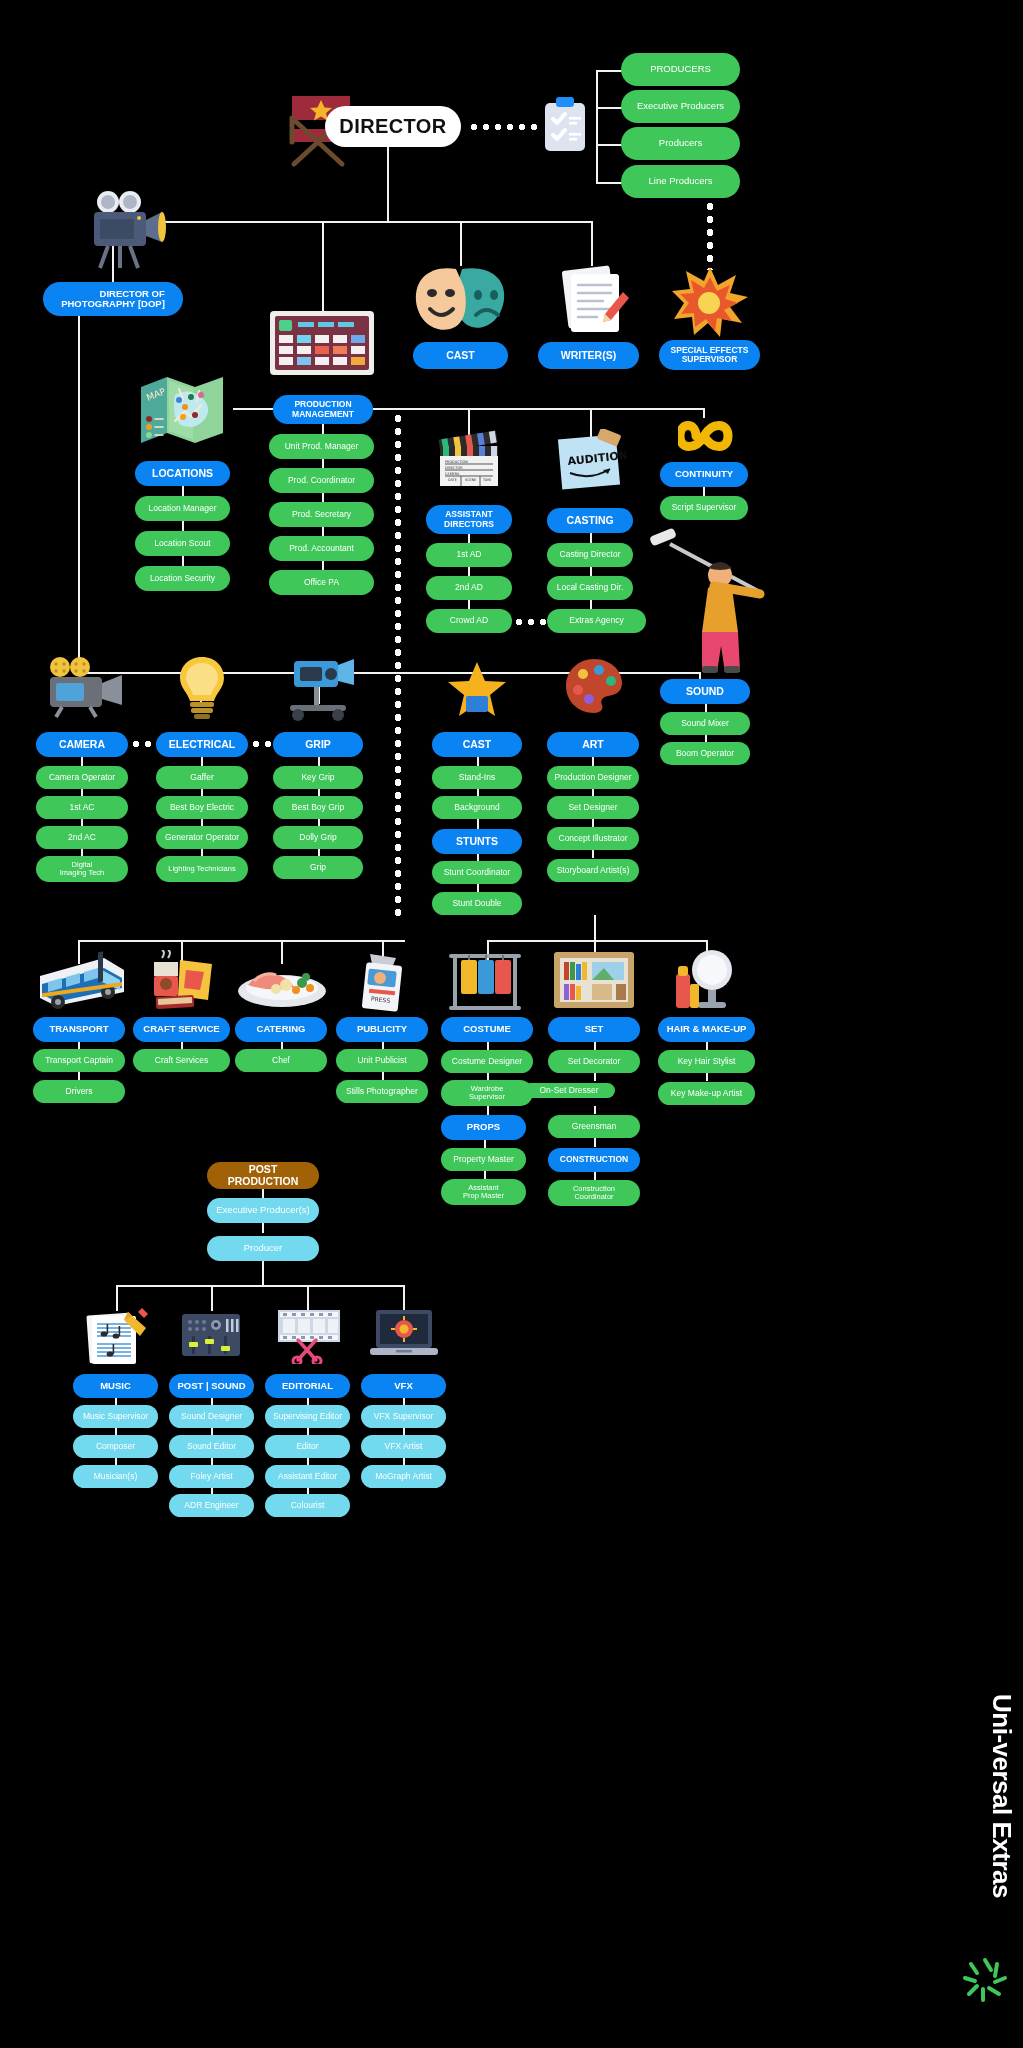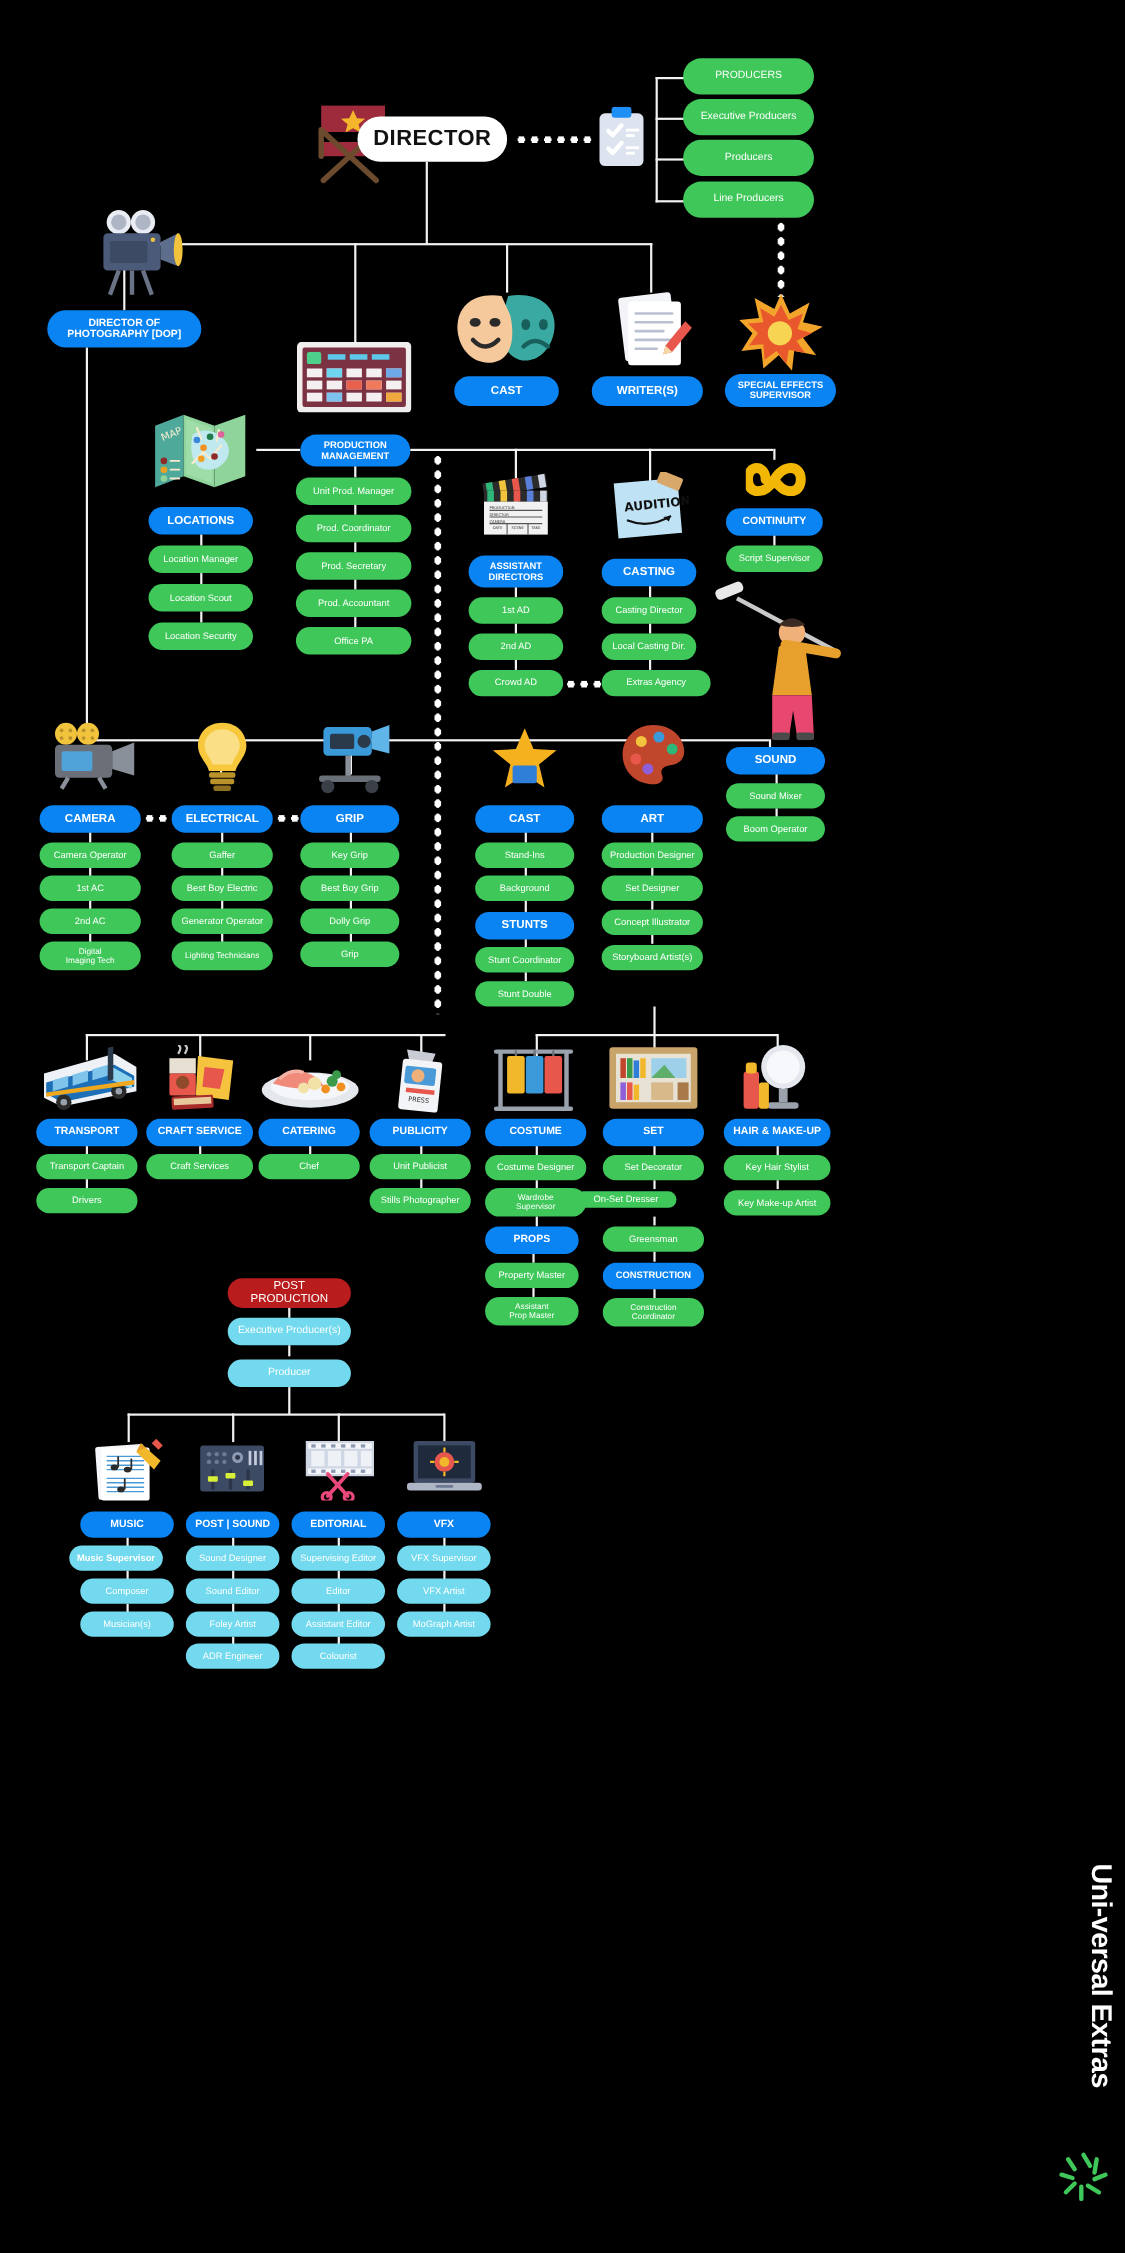--- a/index.html
+++ b/index.html
@@ -19,21 +19,21 @@
      background-size:12px 6px; background-repeat:repeat-x; }
   .dotted-v { position:absolute; width:6px;
      background-image:radial-gradient(circle, #fff 50%, transparent 51%);
      background-size:6px 13px; background-repeat:repeat-y; }
 
   
   .pill { position:absolute; display:flex; align-items:center; justify-content:center;
     text-align:center; border-radius:999px; line-height:1.08; padding:0 6px; }
   .pill.blue   { background:#0b84f3; font-weight:bold; }
   .pill.green  { background:#3fc75a; }
-  .pill.cyan   { background:#b91c1c; font-weight:normal; }
+  .pill.cyan   { background:#a16207; font-weight:bold; }
   .pill.lcyan  { background:#72d9ee; }
   .pill.white  { background:#fff; color:#111; font-weight:bold; }
 
   .f7  { font-size:7.5px; }
   .f8  { font-size:8.5px; }
   .f9  { font-size:9.5px; }
   .f10 { font-size:10.5px; }
   .f20 { font-size:20px; letter-spacing:.4px; }
 
   .ico { position:absolute; }
@@ -113,21 +113,21 @@
         <circle cx="44" cy="12" r="7" fill="#aeb6c6"></circle>
       <rect x="8" y="22" width="52" height="34" rx="4" fill="#4a5a78"></rect>
       <rect x="14" y="29" width="34" height="20" rx="2" fill="#3c4a63"></rect>
       <polygon points="60,30 76,22 76,52 60,46" fill="#5d6e8c"></polygon>
       <ellipse cx="76" cy="37" rx="4" ry="15" fill="#f2c33d"></ellipse>
       <circle cx="53" cy="28" r="2" fill="#f2c33d"></circle>
       <path d="M22 56 L14 78 M34 56 L34 78 M44 56 L52 78" stroke="#6a7285" stroke-width="4"></path>
     </svg>
   </div>
 
-  <div class="pill blue f9" style="left:43px;top:282px;width:140px;height:34px;white-space:pre-line;">
+  <div class="pill blue f9" style="left:43px;top:282px;width:140px;height:34px;white-space:pre-line;text-align:right;">
     <span>DIRECTOR OF
 PHOTOGRAPHY [DOP]</span></div>
 
   <div class="ico" style="left:270px;top:311px;">
     <svg width="104" height="64" viewBox="0 0 104 64">
       <rect x="0" y="0" width="104" height="64" rx="4" fill="#f0eded"></rect>
       <rect x="5" y="5" width="94" height="54" rx="2" fill="#7b3344"></rect>
       <rect x="9" y="9" width="13" height="11" rx="2" fill="#4ed08a"></rect>
       <rect x="28" y="11" width="16" height="5" fill="#5ec8e8"></rect>
       <rect x="48" y="11" width="16" height="5" fill="#5ec8e8"></rect>
@@ -927,21 +927,21 @@
         </g>
       <rect x="2" y="42" width="68" height="7" rx="3" fill="#aeb6c6"></rect>
       <rect x="28" y="44" width="16" height="2.5" rx="1" fill="#6e7a94"></rect>
     </svg>
   </div>
 
   <div class="pill blue f9" style="left:73px;top:1374px;width:85px;height:24px;">
     <span>MUSIC</span>
     </div>
   <div class="ln lnv" style="left:115px;top:1398px;height:8px;"></div>
-  <div class="pill lcyan f8" style="left:63px;top:1405px;width:85px;height:23px;font-weight:bold;">
+  <div class="pill lcyan f8" style="left:73px;top:1405px;width:85px;height:23px;">
     <span>Music Supervisor</span>
     </div>
   <div class="ln lnv" style="left:115px;top:1428px;height:8px;"></div>
   <div class="pill lcyan f8" style="left:73px;top:1435px;width:85px;height:23px;">
     <span>Composer</span>
     </div>
   <div class="ln lnv" style="left:115px;top:1458px;height:8px;"></div>
   <div class="pill lcyan f8" style="left:73px;top:1465px;width:85px;height:23px;">
     <span>Musician(s)</span>
     </div>

